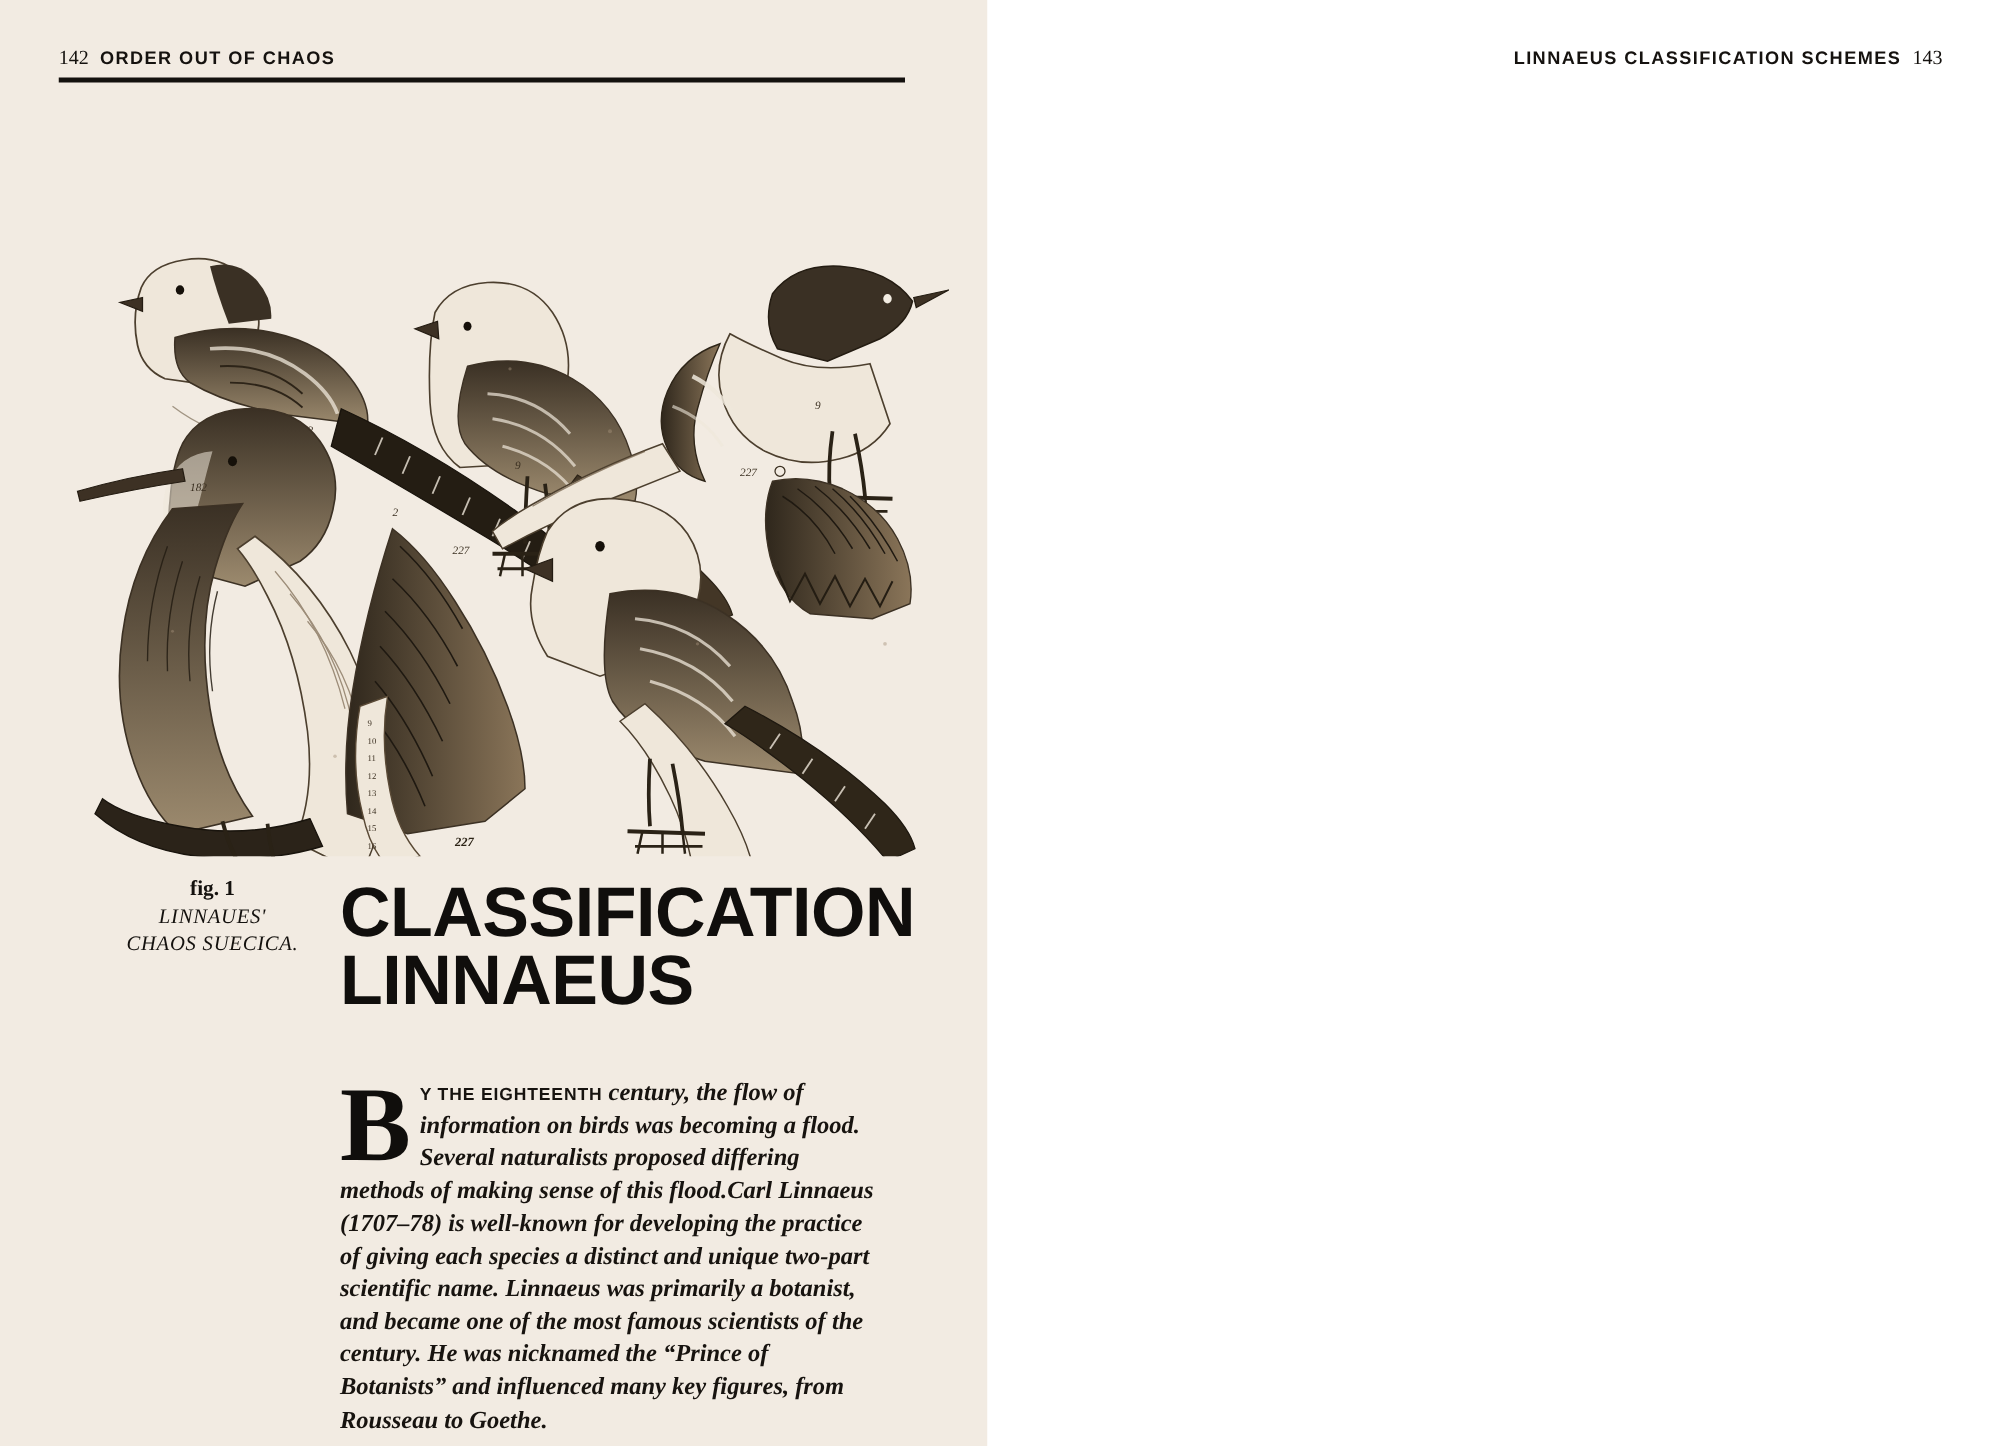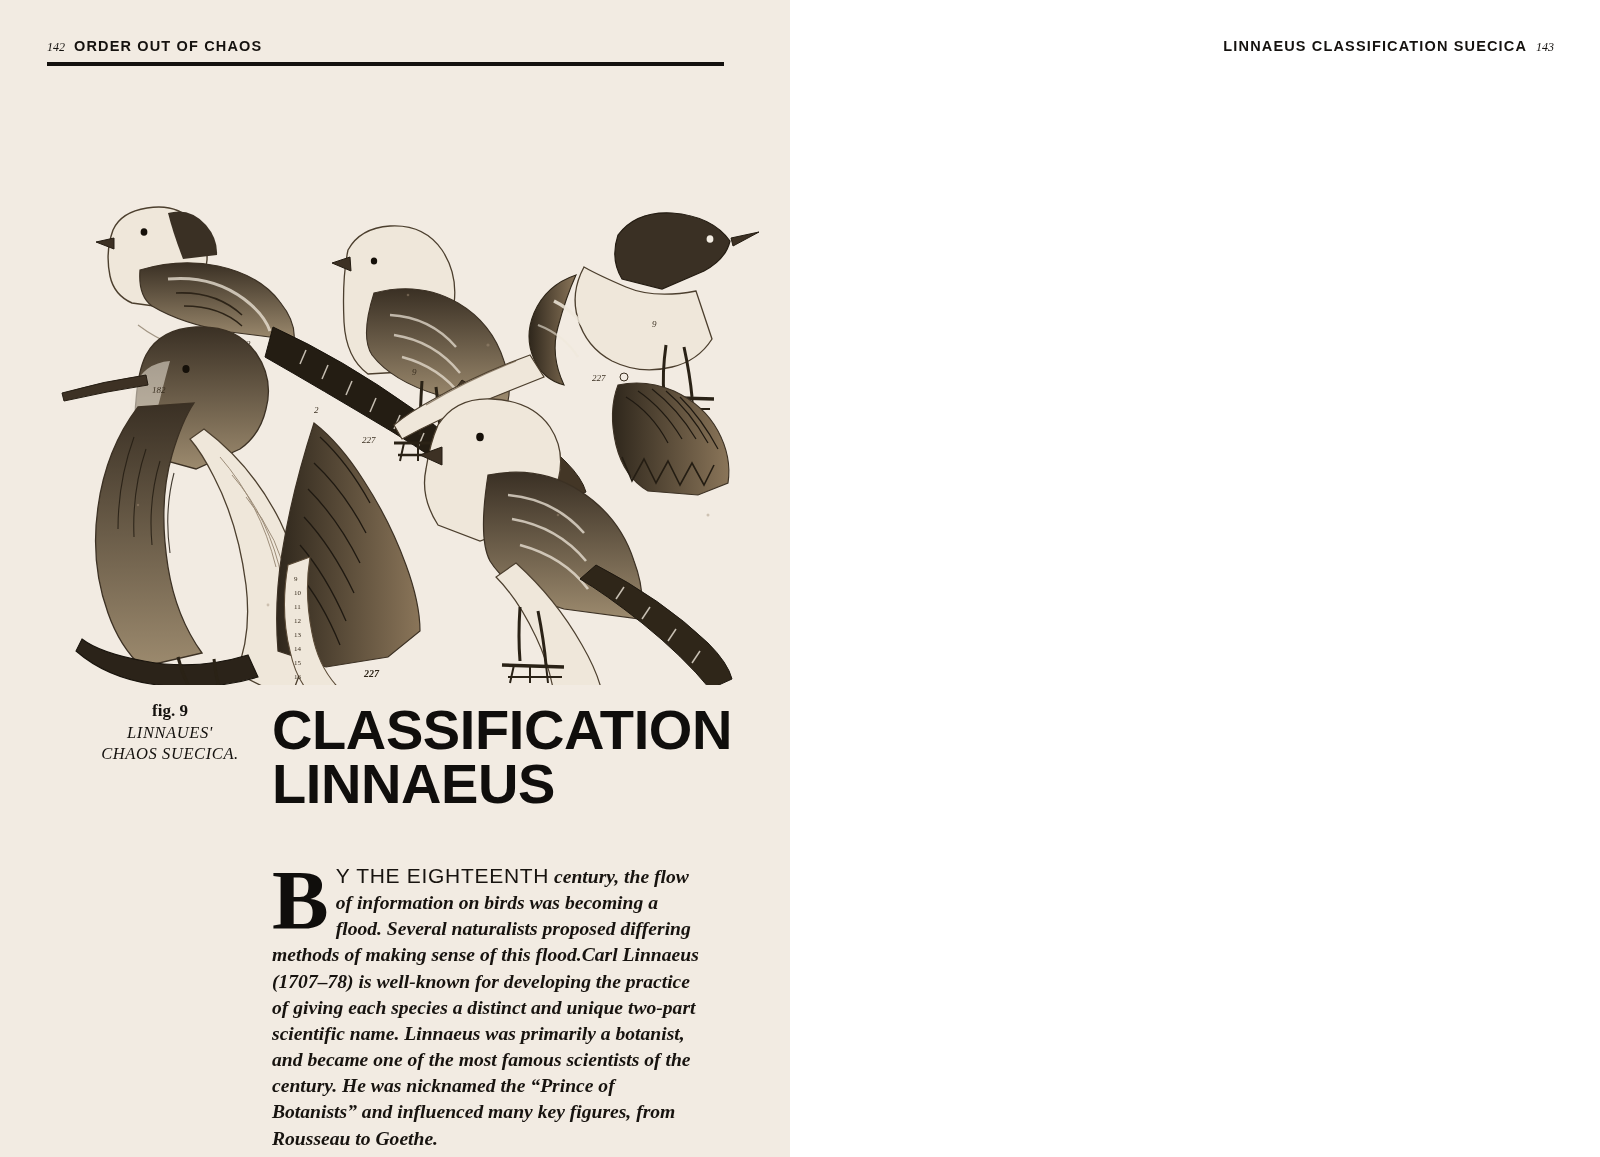--- a/index.html
+++ b/index.html
@@ -23,22 +23,22 @@
 
   
   .runhead{
     position:absolute;
     font-family:"Liberation Sans",sans-serif;
     font-size:14.5px;font-weight:700;letter-spacing:1.15px;
     color:#15120f;white-space:nowrap;
   }
   .runhead .folio{
     font-family:"Liberation Serif",serif;
-    font-style:italic;font-weight:400;letter-spacing:0;
-    font-size:12px;
+    font-weight:400;letter-spacing:0;
+    font-size:16px;
   }
   .head-left{left:47px;top:38px;}
   .head-left .folio{margin-right:9px;}
   .head-right{right:46px;top:38px;}
   .head-right .folio{margin-left:9px;}
 
   .rule{
     position:absolute;height:4px;background:#14110e;
   }
   .rule-left{left:47px;top:62px;width:677px;}
@@ -75,21 +75,21 @@
   }
   .dropcap{
     float:left;
     font-family:"Liberation Serif",serif;
     font-style:normal;font-weight:700;
     font-size:85px;line-height:.80;
     margin:4px 7px 0 0;color:#100e0c;
   }
   .leadcaps{
     font-family:"Liberation Sans",sans-serif;
-    font-style:normal;font-weight:400;font-size:21px;
+    font-style:normal;font-weight:700;font-size:14px;
     letter-spacing:.7px;
   }
 </style>
 </head>
 <body>
 
 <div class="spread">
 
   <div class="page-left">
 
@@ -283,34 +283,34 @@
             <circle cx="540" cy="340" r="1.3"></circle>
           <circle cx="250" cy="430" r="1.4"></circle>
             <circle cx="690" cy="340" r="1.5"></circle>
           <circle cx="120" cy="330" r="1.2"></circle>
             <circle cx="390" cy="120" r="1.3"></circle>
         </g>
       </svg>
     </div>
 
     <div class="cap-fig1">
-      <span class="fg">fig. 9</span>
+      <span class="fg">fig. 1</span>
       <span class="nm">LINNAUES'</span>
       <span class="nm">CHAOS SUECICA.</span>
     </div>
 
     <div class="bigtitle">
       <span>CLASSIFICATION</span>
       <span>LINNAEUS</span>
     </div>
 
     <div class="intro">
       <span class="dropcap">B</span><span class="leadcaps">Y THE EIGHTEENTH</span><span> century, the flow of information on birds was becoming a flood. Several naturalists proposed differing methods of making sense of this flood.Carl Linnaeus (1707–78) is well-known for developing the practice of giving each species a distinct and unique two-part scientific name. Linnaeus was primarily a botanist, and became one of the most famous scientists of the century. He was nicknamed the “Prince of Botanists” and influenced many key figures, from Rousseau to Goethe.</span>
     </div>
   </div>
 
   <div class="page-right">
     <div class="runhead head-right">
-      <span>LINNAEUS CLASSIFICATION SUECICA</span><span class="folio">143</span>
+      <span>LINNAEUS CLASSIFICATION SCHEMES</span><span class="folio">143</span>
     </div>
 
   </div>
 </div>
 
 </body></html>

